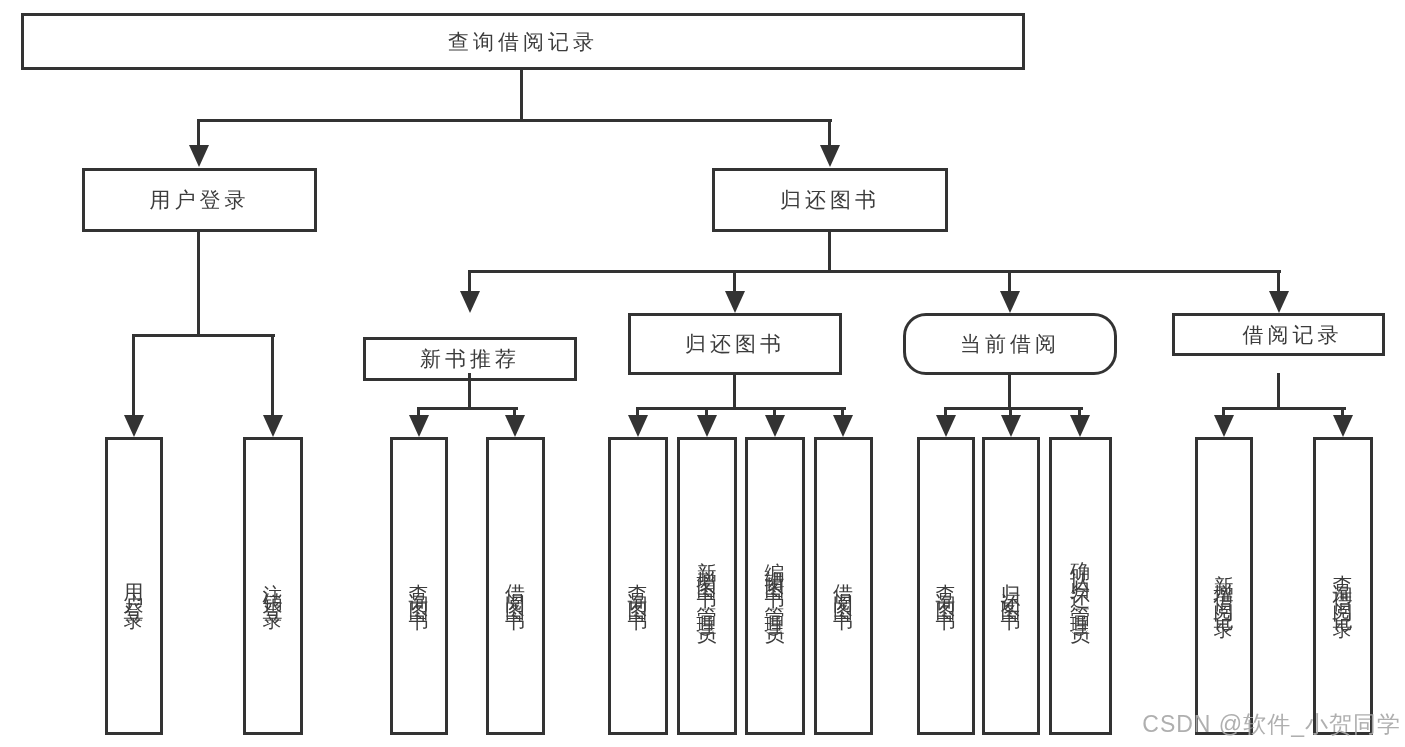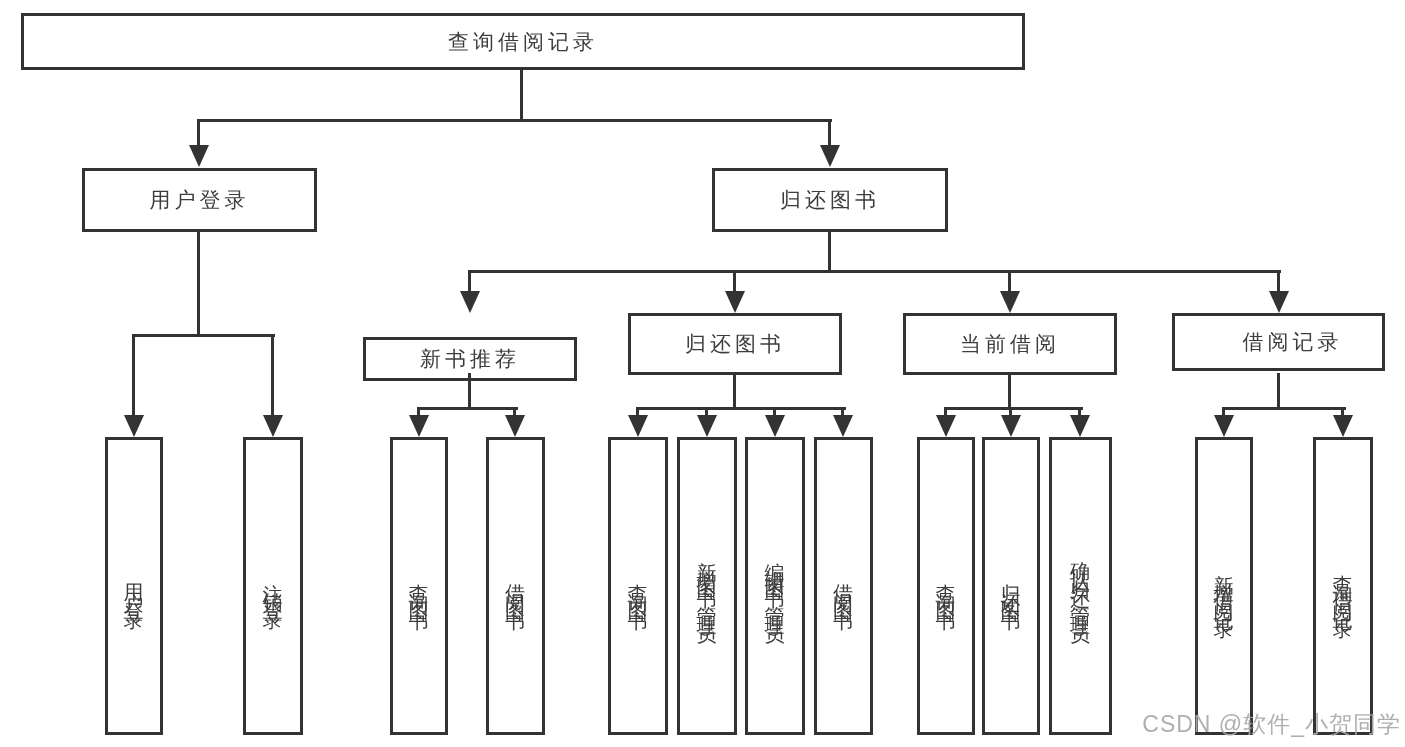--- a/index.html
+++ b/index.html
@@ -70,24 +70,24 @@
   <div class="tri" style="left:1000px;top:291px;"></div>
   <div class="v" style="left:1277px;top:270px;height:23px;"></div>
   <div class="tri" style="left:1269px;top:291px;"></div>
 
   <div class="node" style="left:363px;top:313px;width:214px;height:44px;margin-top:24px;">
     <span>新书推荐</span>
   </div>
   <div class="node" style="left:628px;top:313px;width:214px;height:62px;">
     <span>归还图书</span>
   </div>
-  <div class="node" style="left:903px;top:313px;width:214px;height:62px;">
+  <div class="node" style="left:903px;top:313px;width:214px;height:62px;border-radius:23px;">
     <span>当前借阅</span>
   </div>
-  <div class="node" style="left:1172px;top:313px;width:213px;height:58px;padding-left:28px;">
+  <div class="node" style="left:1172px;top:313px;width:213px;height:43px;padding-left:28px;">
     <span>借阅记录</span>
   </div>
 
   <div class="v" style="left:468px;top:373px;height:37px;"></div>
   <div class="h" style="left:417px;top:407px;width:101px;"></div>
   <div class="v" style="left:417px;top:407px;height:12px;"></div>
   <div class="tri" style="left:409px;top:415px;"></div>
   <div class="v" style="left:513px;top:407px;height:12px;"></div>
   <div class="tri" style="left:505px;top:415px;"></div>
 

